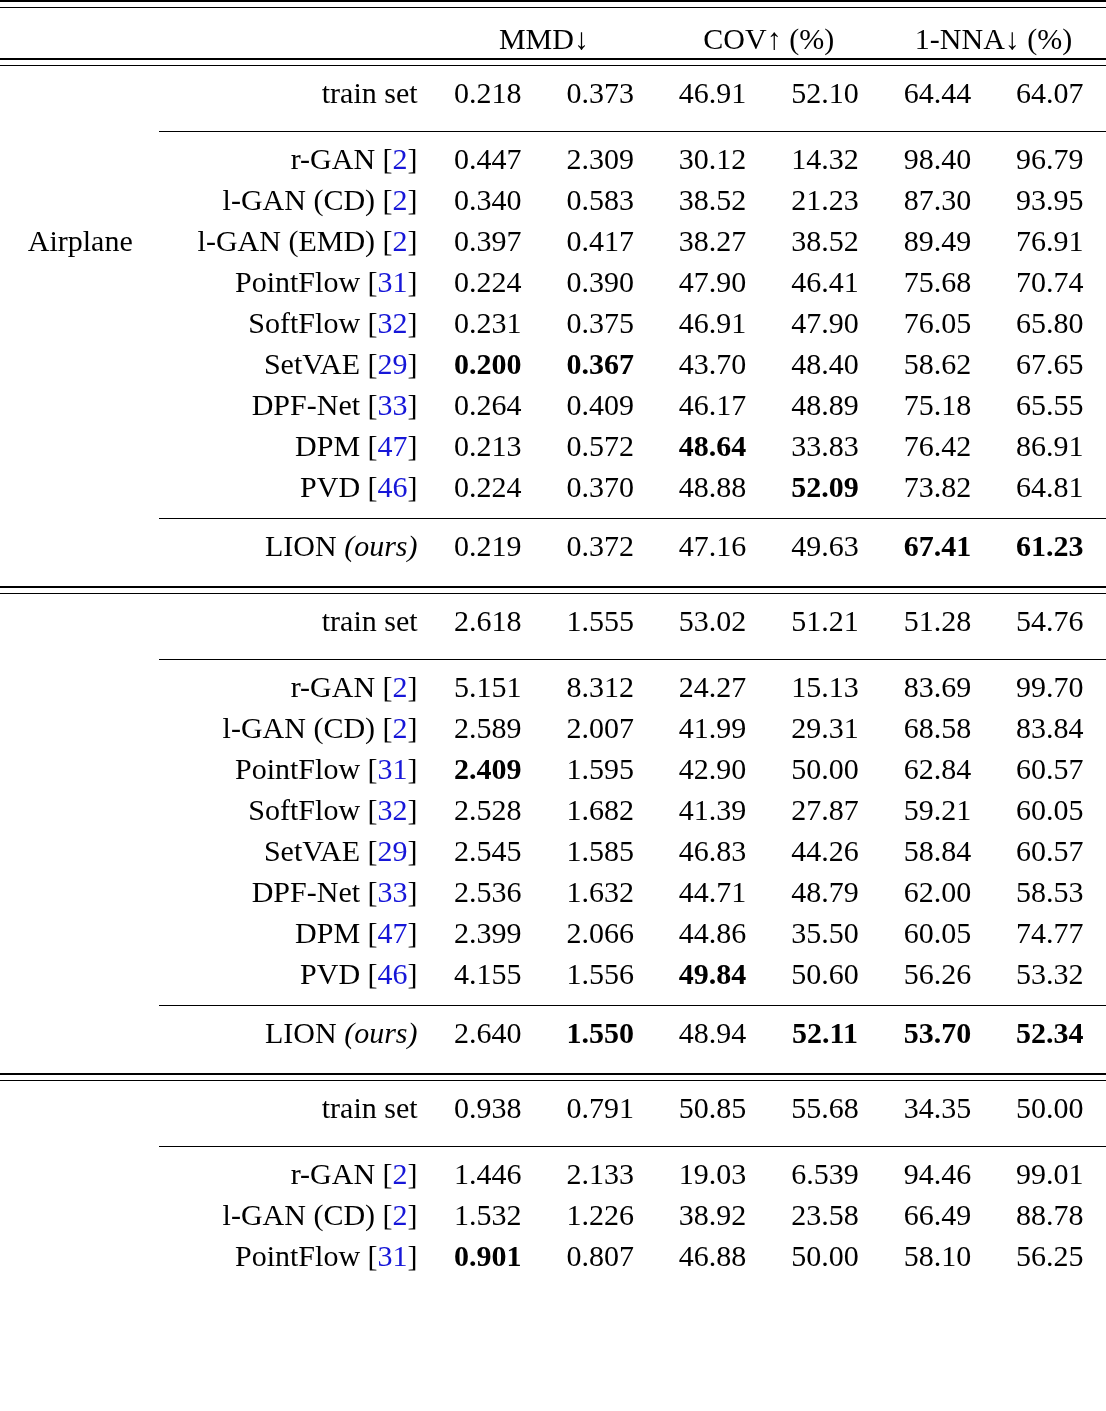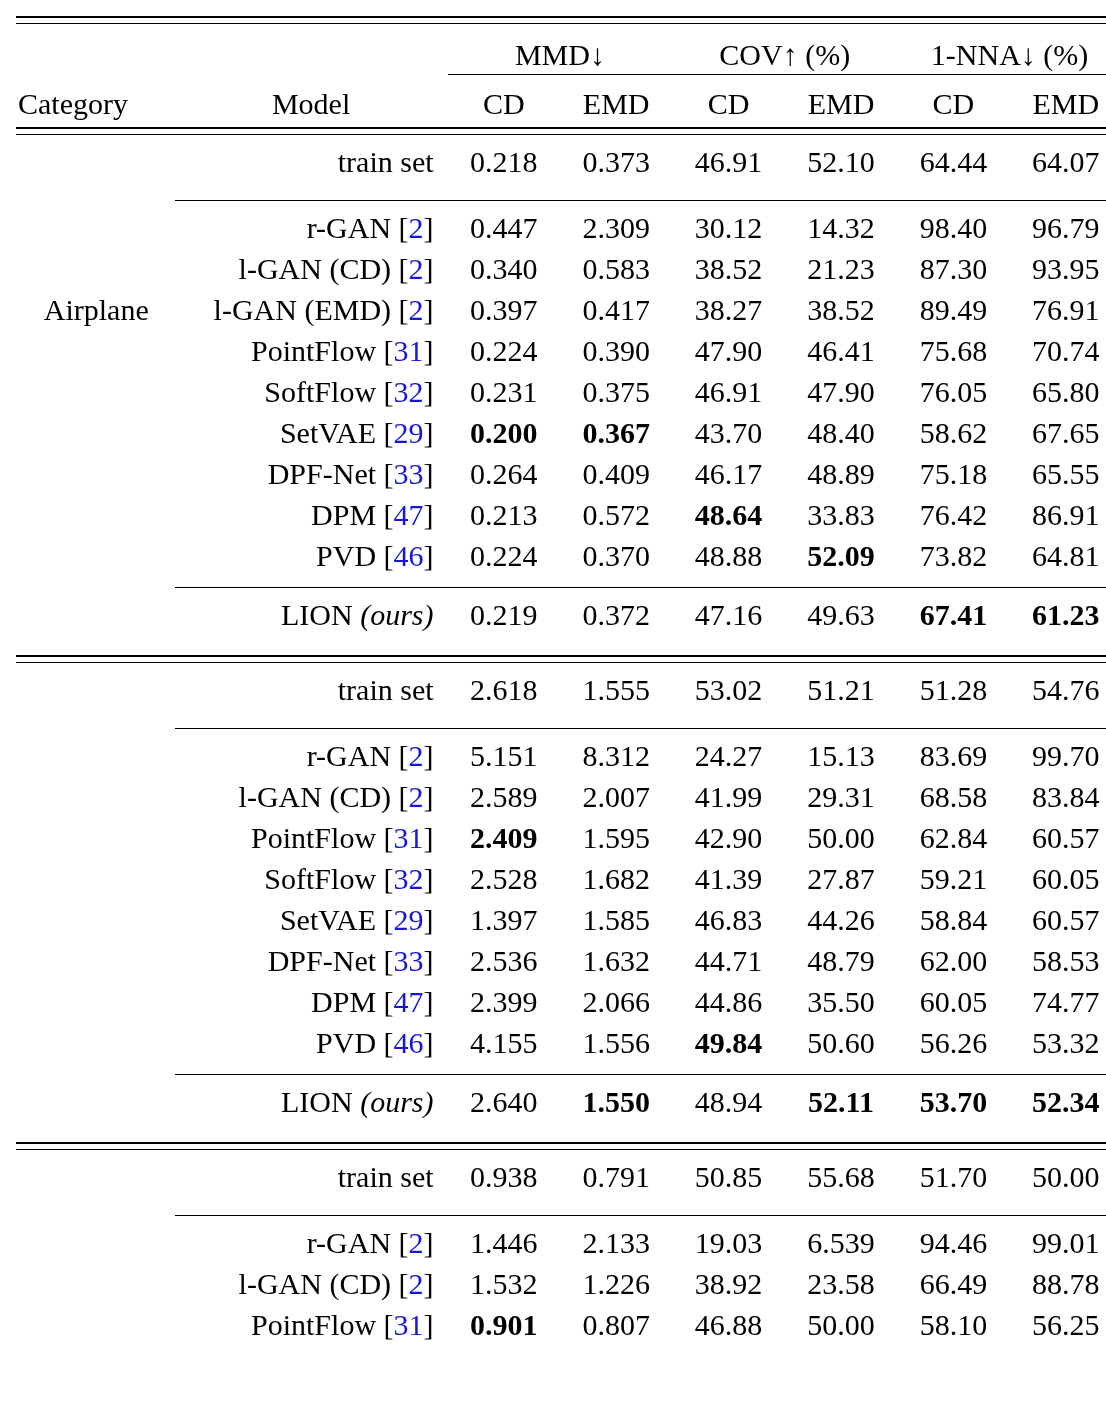--- a/index.html
+++ b/index.html
@@ -11,21 +11,21 @@
     width: 1106px;
     height: 1411px;
     font-family: "Liberation Serif", "DejaVu Serif", serif;
     color: #000000;
     overflow: hidden;
   }
   #table-wrap {
     width: 1106px;
     height: 1054px;
     box-sizing: border-box;
-    padding: 16px;
+    padding: 0;
   }
   table.results {
     width: 1106px;
     border-collapse: collapse;
     table-layout: fixed;
     font-size: 30px;
   }
   
   col.c-category { width: 158px; }
   col.c-model    { width: 272px; }
@@ -138,30 +138,20 @@
       <tr class="grouprule">
         <td></td>
           <td></td>
         <td class="cmid"></td>
         <td class="cmid"></td>
         <td class="cmid"></td>
         <td class="cmid"></td>
         <td class="cmid"></td>
         <td class="cmid"></td>
       </tr>
-      <tr>
-        <td class="hdr-left">Category</td>
-        <td class="hdr-mid">Model</td>
-        <td class="hdr-sub">CD</td>
-        <td class="hdr-sub">EMD</td>
-        <td class="hdr-sub">CD</td>
-        <td class="hdr-sub">EMD</td>
-        <td class="hdr-sub">CD</td>
-        <td class="hdr-sub">EMD</td>
-      </tr>
       <tr class="rule-top">
           <td colspan="8"></td>
         </tr>
     </thead>
     <tbody id="table-body">
         <tr class="pad-top">
           <td colspan="8"></td>
         </tr>
         <tr class="trainrow">
           <td class="cat"></td>
@@ -358,21 +348,21 @@
           <td class="num">2.528</td>
           <td class="num">1.682</td>
           <td class="num">41.39</td>
           <td class="num">27.87</td>
           <td class="num">59.21</td>
           <td class="num">60.05</td>
         </tr>
         <tr class="datarow">
           <td class="cat"></td>
           <td class="model">SetVAE [<span class="cite">29</span>]</td>
-          <td class="num">1.397</td>
+          <td class="num">2.545</td>
           <td class="num">1.585</td>
           <td class="num">46.83</td>
           <td class="num">44.26</td>
           <td class="num">58.84</td>
           <td class="num">60.57</td>
         </tr>
         <tr class="datarow">
           <td class="cat"></td>
           <td class="model">DPF-Net [<span class="cite">33</span>]</td>
           <td class="num">2.536</td>
@@ -431,21 +421,21 @@
         <tr class="pad-top">
           <td colspan="8"></td>
         </tr>
         <tr class="trainrow">
           <td class="cat"></td>
           <td class="model">train set</td>
           <td class="num">0.938</td>
           <td class="num">0.791</td>
           <td class="num">50.85</td>
           <td class="num">55.68</td>
-          <td class="num">51.70</td>
+          <td class="num">34.35</td>
           <td class="num">50.00</td>
         </tr>
         <tr class="pad-sm">
           <td colspan="8"></td>
         </tr>
         <tr class="rule-partial">
           <td></td>
           <td class="span-rule" colspan="7"></td>
         </tr>
         <tr class="pad-top">

